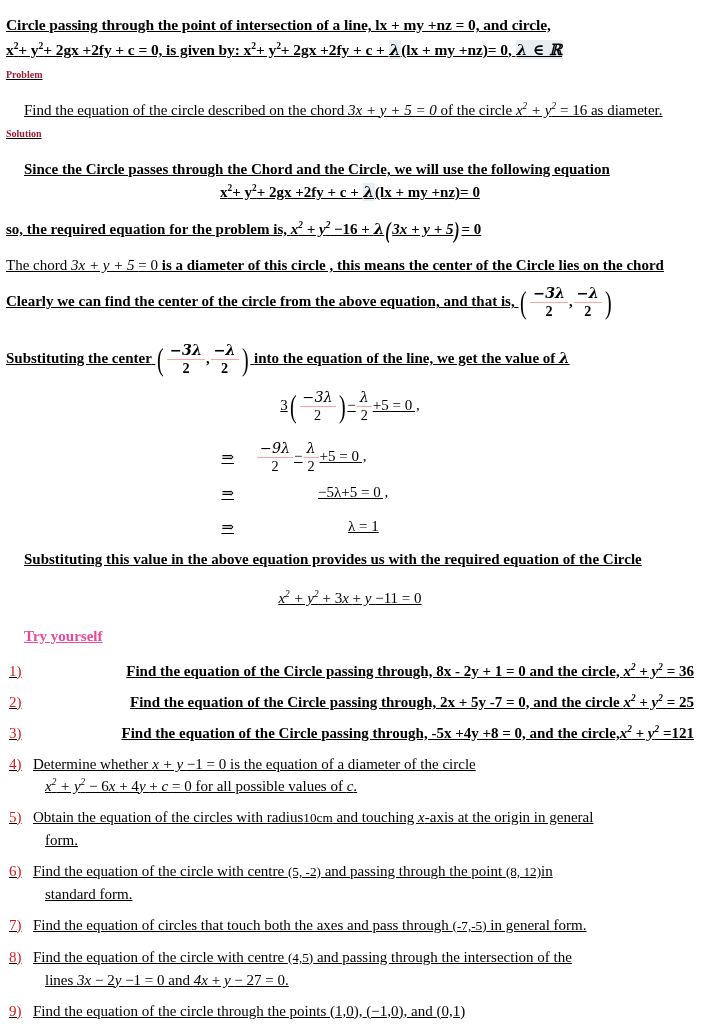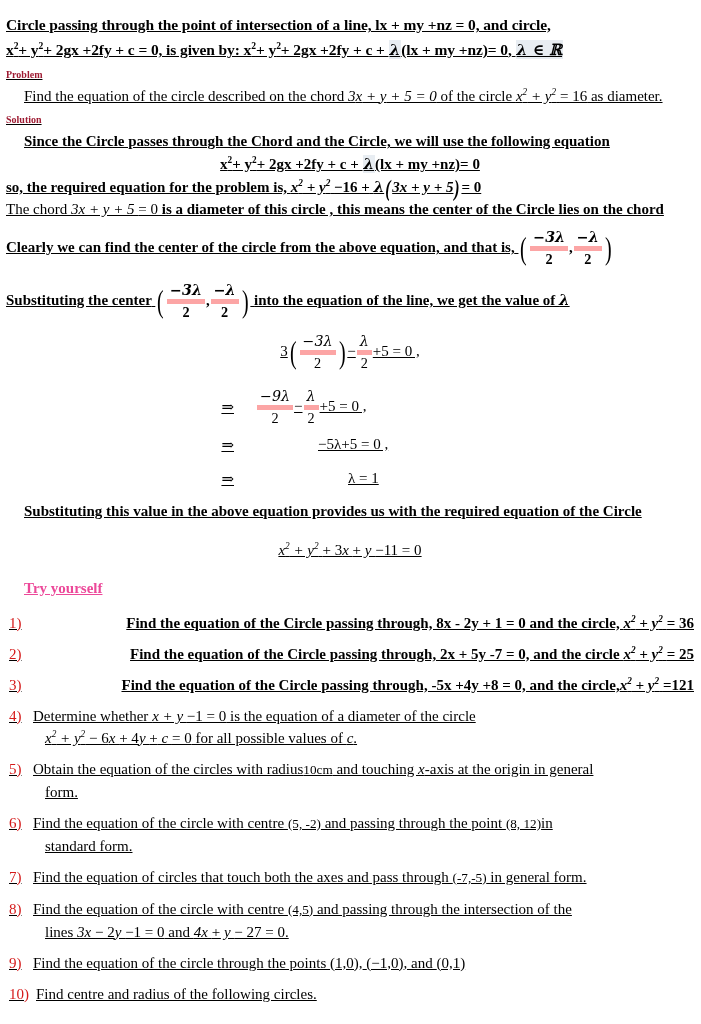--- a/index.html
+++ b/index.html
@@ -33,21 +33,21 @@
   .heading {
     color: #9e1b32;
     font-weight: bold;
     font-size: 10px;
     line-height: 20px;
     margin-top: 3px;
   }
   .para {
     font-size: 15px;
     line-height: 22px;
-    margin-top: 0;
+    margin-top: 14px;
   }
   .para.indent { padding-left: 18px; }
   .para.bold-text { font-weight: bold; }
 
   .centered {
     text-align: center;
     font-size: 15px;
     line-height: 24px;
   }
 
@@ -74,21 +74,21 @@
   .frac {
     display: inline-block;
     vertical-align: middle;
     text-align: center;
     font-size: 0.95em;
     line-height: 1.05;
     margin: 0 1px;
   }
   .frac .num {
     display: block;
-    border-bottom: 5px solid #fca5a5;
+    border-bottom: 1px solid #fca5a5;
     padding: 0 3px 1px 3px;
   }
   .frac .den {
     display: block;
     padding: 1px 3px 0 3px;
   }
   .bigparen {
     display: inline-block;
     vertical-align: middle;
     font-size: 2.15em;
@@ -182,21 +182,21 @@
 
   <div class="para">
     <span>The chord </span><span class="mi">3x + y + 5 <span class="mup">= 0</span></span><span class="bold"> is a diameter of this circle , this means the center of the Circle lies on the chord</span>
   </div>
 
   <div class="para bold-text" style="margin-top:10px">
     <span>Clearly we can find the center of the circle from the above equation, and that is,</span>
     <span class="bigparen">(</span><span class="frac"><span class="num lam">−3λ</span><span class="den">2</span></span><span class="mup">,</span><span class="frac"><span class="num lam">−λ</span><span class="den">2</span></span><span class="bigparen">)</span>
   </div>
 
-  <div class="para bold-text" style="margin-top:16px">
+  <div class="para bold-text" style="margin-top:24px">
     <span>Substituting the center</span>
     <span class="bigparen">(</span><span class="frac"><span class="num lam">−3λ</span><span class="den">2</span></span><span class="mup">,</span><span class="frac"><span class="num lam">−λ</span><span class="den">2</span></span><span class="bigparen">)</span>
     <span>into the equation of the line, we get the value of </span><span class="lam">λ</span>
   </div>
 
   <div class="centered" style="margin-top:14px">
     <span>3</span><span class="bigparen">(</span><span class="frac"><span class="num lam">−3λ</span><span class="den">2</span></span><span class="bigparen">)</span><span>−</span><span class="frac"><span class="num lam">λ</span><span class="den">2</span></span><span>+5 = 0 ,</span>
   </div>
 
   <div class="deriv" style="margin-top:18px">

